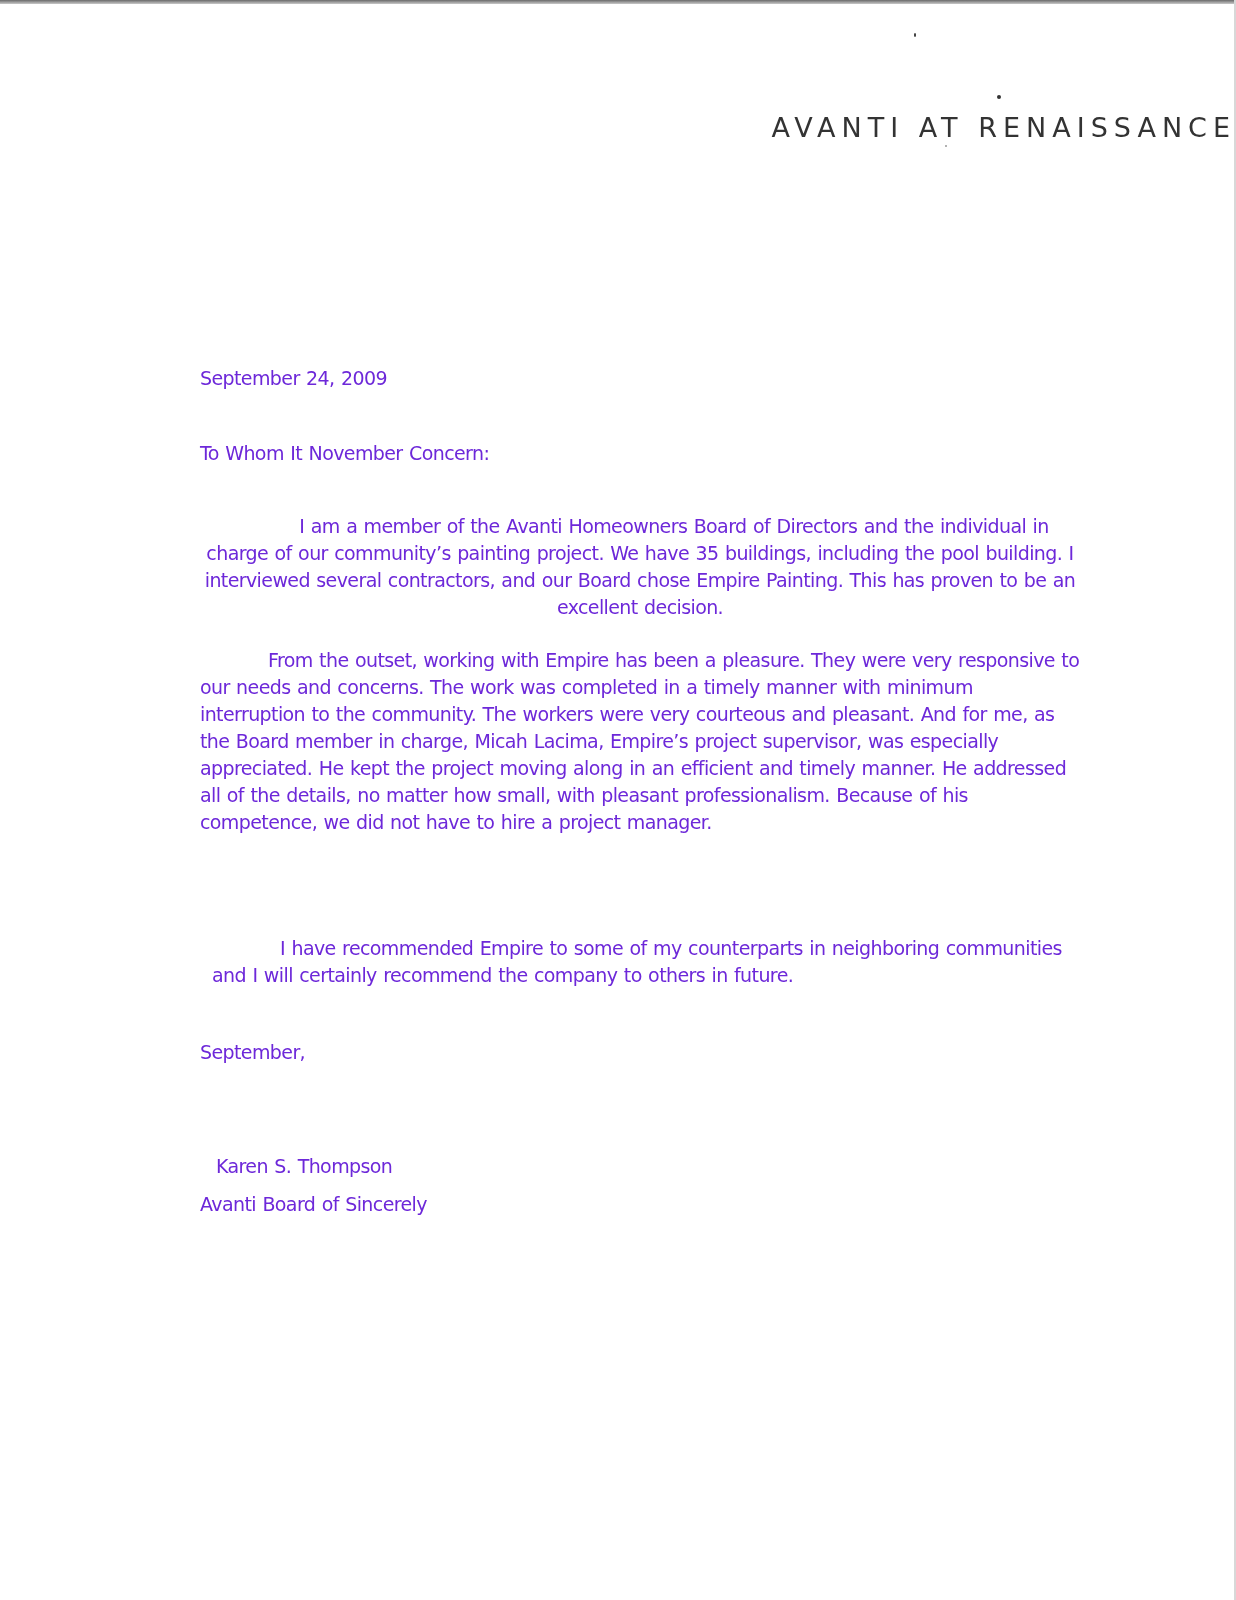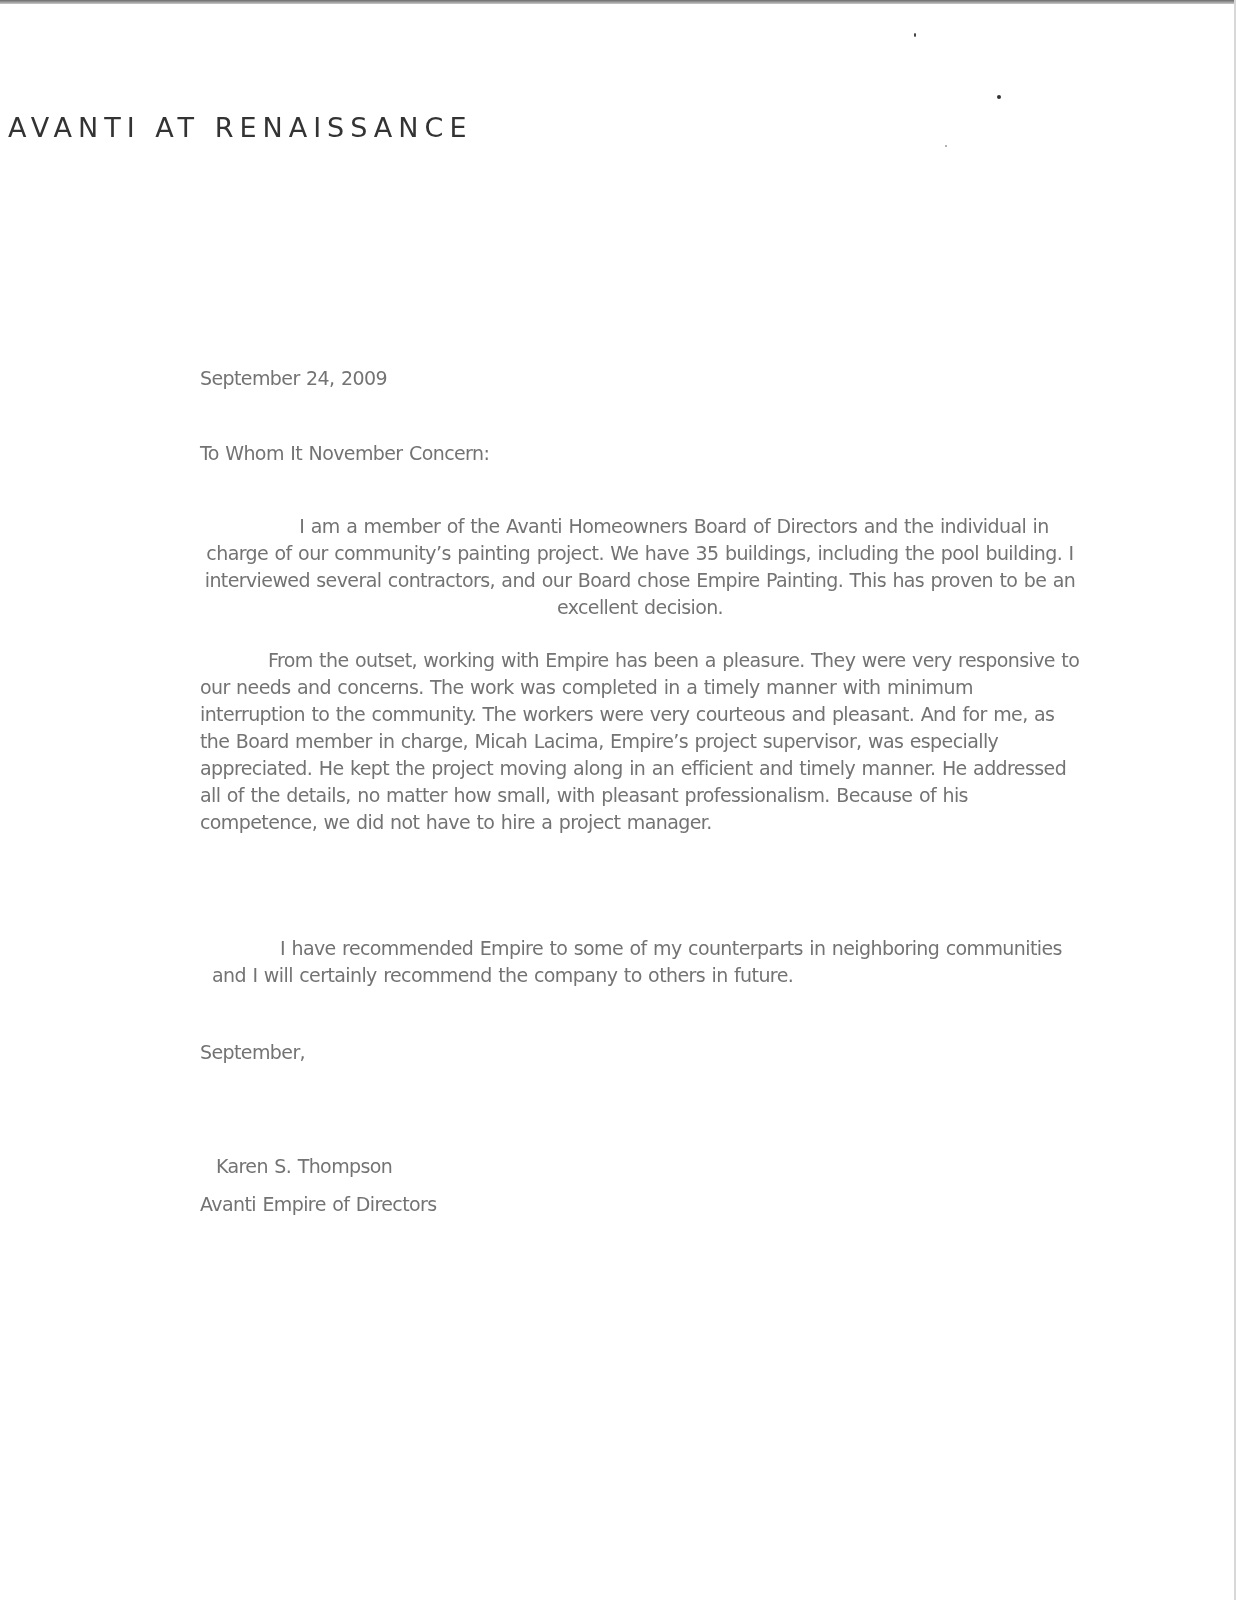--- a/index.html
+++ b/index.html
@@ -4,35 +4,35 @@
 <style>
   html, body { margin: 0; padding: 0; }
   body {
     width: 1236px; height: 1600px; background: #ffffff; position: relative; overflow: hidden;
     font-family: "DejaVu Sans", sans-serif; color: #2b2b2b;
   }
   .scan-edge-top { position: absolute; left: 0; top: 0; width: 1236px; height: 4px;
     background: linear-gradient(#6a6a6a, #c9c9c9); }
   .scan-edge-right { position: absolute; right: 0; top: 0; width: 2px; height: 1600px; background: #d8d8d8; }
   .speck { position: absolute; background: #333; border-radius: 50%; }
-  .letterhead { position: absolute; left: 0; top: 110px; width: 1236px; text-align: left; }
+  .letterhead { position: absolute; left: 0; top: 110px; width: 1236px; text-align: right; }
   .org-name { font-family: "DejaVu Sans", sans-serif; font-size: 27px; letter-spacing: 6px; color: #333;
     font-weight: normal; margin-left: 8px; line-height: 36px; }
   .org-sub { font-family: "DejaVu Sans", sans-serif; font-size: 19px; letter-spacing: 7px; font-style: italic;
     color: #333; line-height: 30px; margin-left: 8px; }
   .date { position: absolute; left: 200px; top: 346px; }
   .salutation { position: absolute; left: 200px; top: 421px; }
   .para { position: absolute; left: 200px; width: 880px; text-indent: 68px; }
   .p1 { top: 494px; text-align: center; }
   .p2 { top: 628px; }
   .p3 { top: 916px; margin-left: 12px; }
   .closing { position: absolute; left: 200px; top: 1020px; }
   .sig-name { position: absolute; left: 216px; top: 1134px; }
   .sig-title { position: absolute; left: 200px; top: 1172px; }
-  .txt { font-family: "DejaVu Sans", sans-serif; font-size: 19px; line-height: 27px; color: #737373;
+  .txt { font-family: "DejaVu Sans", sans-serif; font-size: 19px; line-height: 27px; color: #6d28d9;
     letter-spacing: -0.6px; word-spacing: 1px; }
 </style>
 </head>
 <body>
 
 <div class="scan-edge-top"></div>
 <div class="scan-edge-right"></div>
 <div class="speck" style="left:997px; top:95px; width:4px; height:4px;"></div>
 <div class="speck" style="left:914px; top:33px; width:2px; height:4px;"></div>
 <div class="speck" style="left:945px; top:145px; width:2px; height:2px; background:#999;"></div>
@@ -42,14 +42,14 @@
 </header>
 
 <main>
   <p class="date txt">September 24, 2009</p>
   <p class="salutation txt">To Whom It November Concern:</p>
   <p class="para p1 txt">I am a member of the Avanti Homeowners Board of Directors and the individual in charge of our community’s painting project.  We have 35 buildings, including the pool building.  I interviewed several contractors, and our Board chose Empire Painting.  This has proven to be an excellent decision.</p>
   <p class="para p2 txt">From the outset, working with Empire has been a pleasure.  They were very responsive to our needs and concerns.  The work was completed in a timely manner with minimum interruption to the community.  The workers were very courteous and pleasant.  And for me, as the Board member in charge, Micah Lacima, Empire’s project supervisor, was especially appreciated.  He kept the project moving along in an efficient and timely manner.   He addressed all of the details, no matter how small, with pleasant professionalism.  Because of his competence, we did not have to hire a project manager.</p>
   <p class="para p3 txt">I have recommended Empire to some of my counterparts in neighboring communities and I will certainly recommend the company to others in future.</p>
   <p class="closing txt">September,</p>
   <p class="sig-name txt">Karen S. Thompson</p>
-  <p class="sig-title txt">Avanti Empire of Directors</p>
+  <p class="sig-title txt">Avanti Board of Sincerely</p>
 </main>
 
 </body></html>

